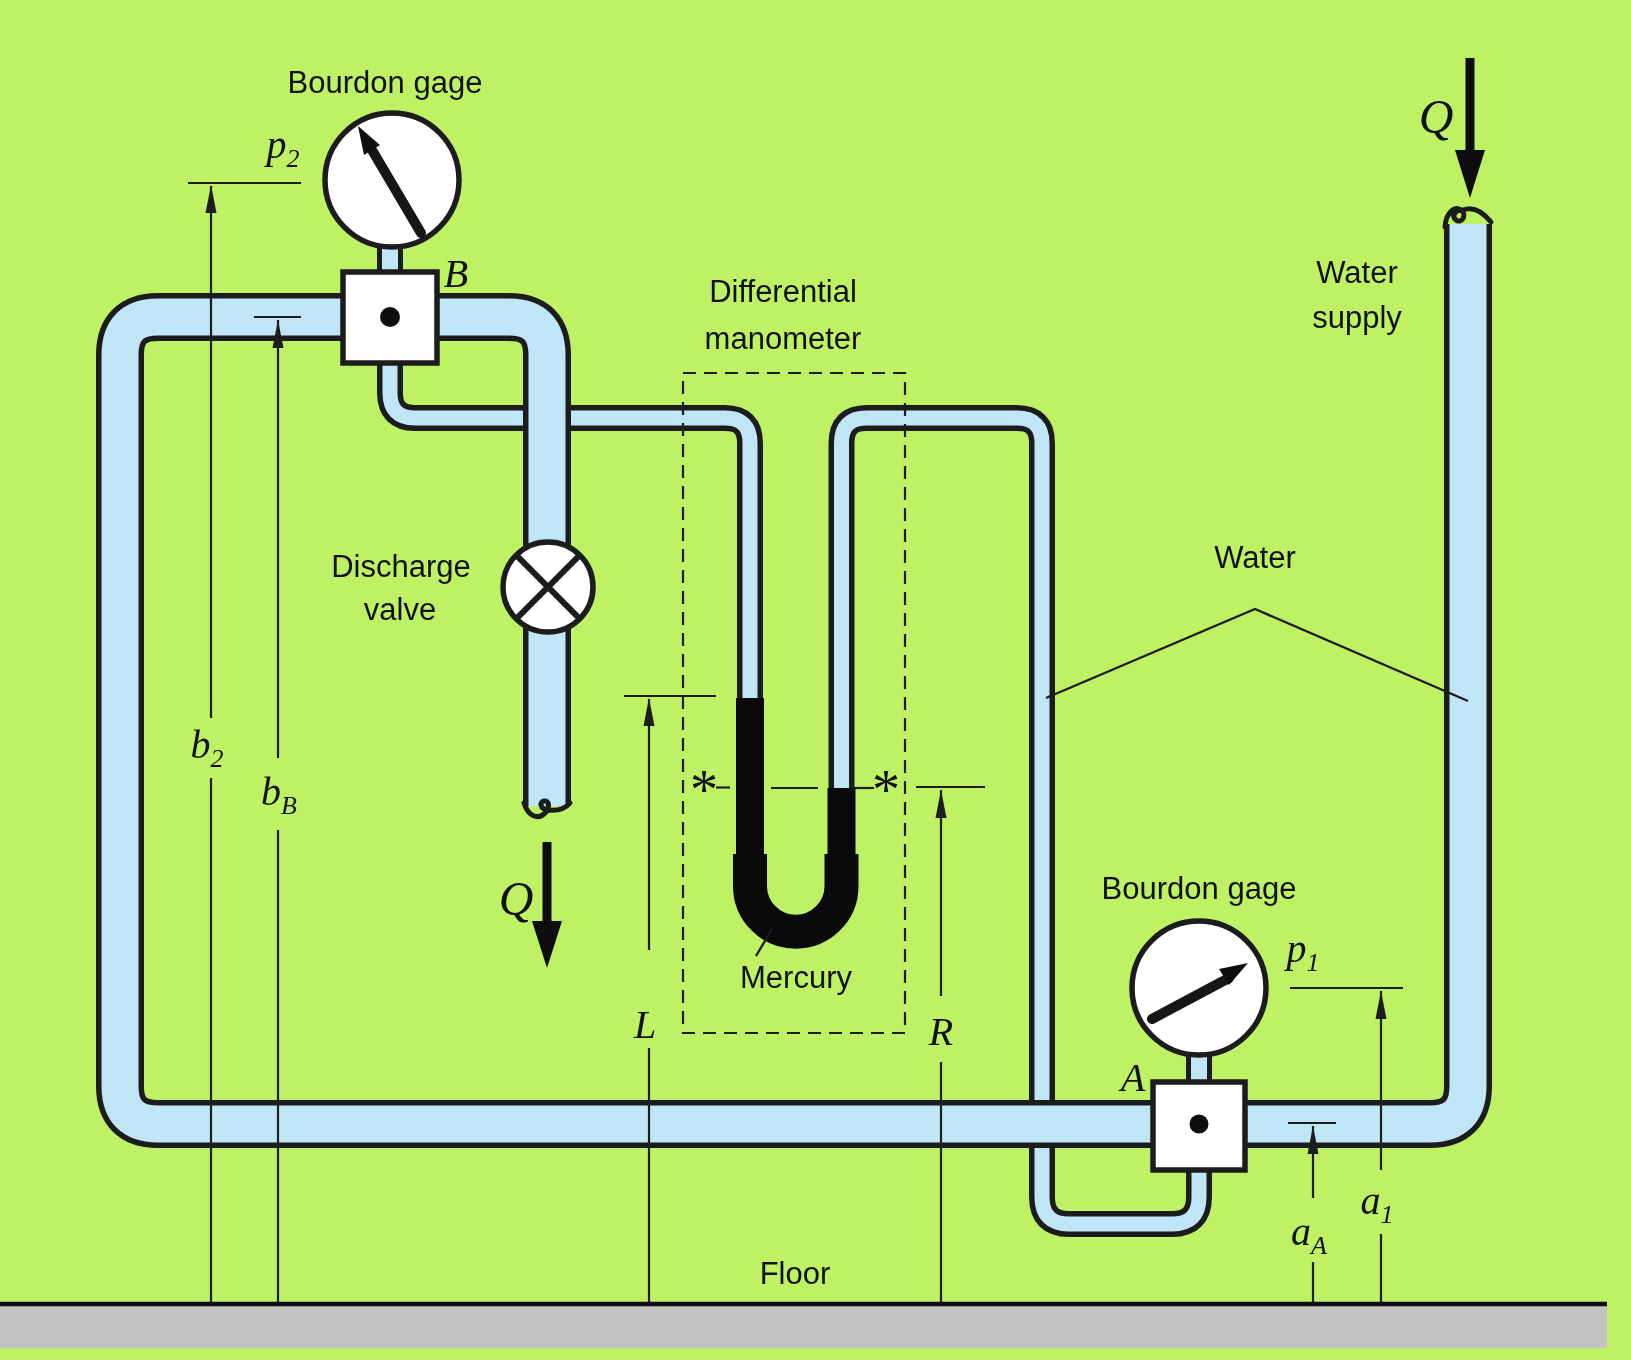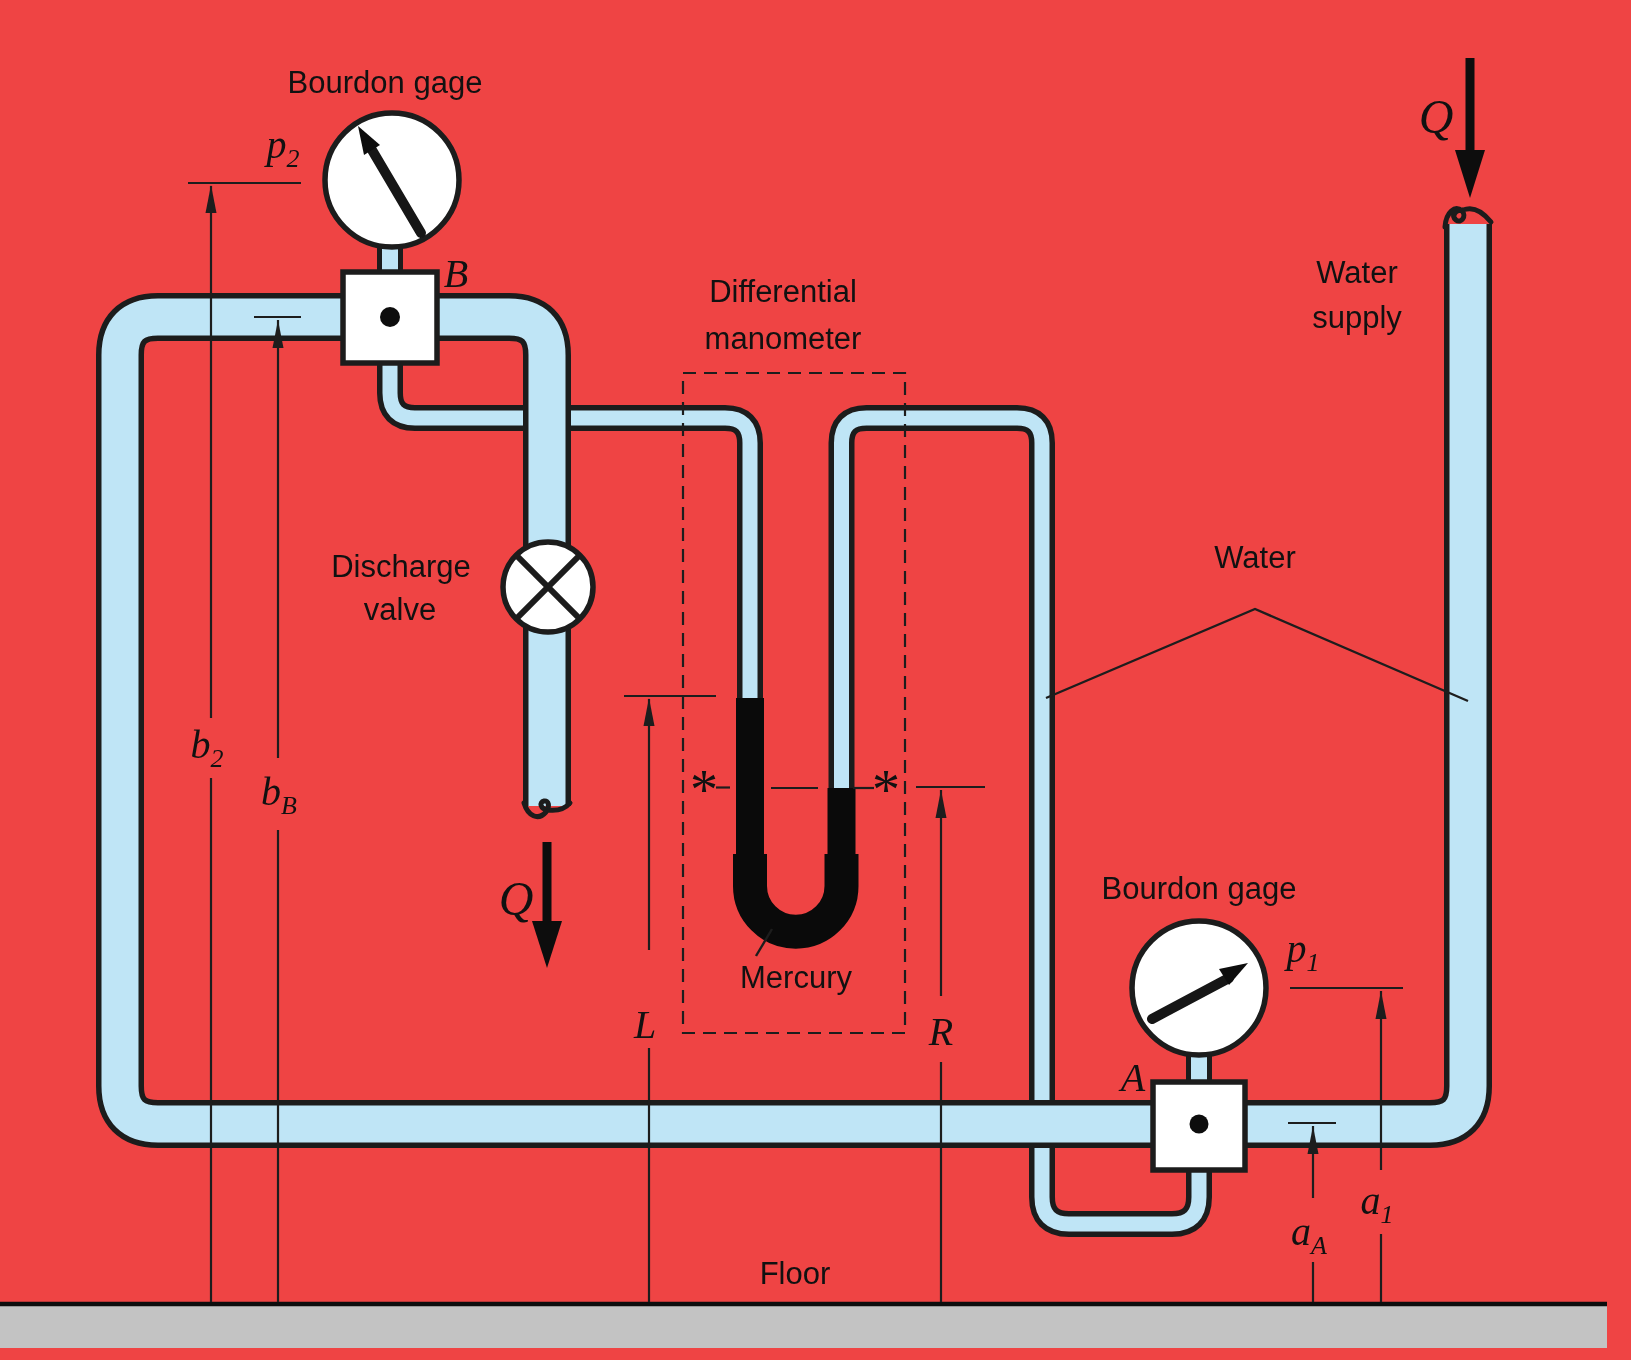--- a/index.html
+++ b/index.html
@@ -1,16 +1,16 @@
 <!DOCTYPE html>
 <html><head>
 <meta charset="utf-8">
 <style>
   html,body{margin:0;padding:0;background:#ffffff;}
-  .stage{width:1631px;height:1360px;position:relative;background:#ef4444;}
+  .stage{width:1631px;height:1360px;position:relative;background:#bef264;}
   svg{display:block;}
   .lbl{font-family:"Liberation Sans",sans-serif;font-size:31px;fill:#111;}
   .math{font-family:"Liberation Serif",serif;font-style:italic;font-size:40px;fill:#111;}
   .math .sub{font-size:26px;}
   .mathQ{font-family:"Liberation Serif",serif;font-style:italic;font-size:48px;fill:#111;}
   .ast{font-family:"Liberation Serif",serif;font-size:56px;fill:#111;}
   .pipe-outer{fill:none;stroke:#1c1c1c;stroke-width:48;}
   .pipe-inner{fill:none;stroke:#bfe5f6;stroke-width:37;}
   .tube-outer{fill:none;stroke:#1c1c1c;stroke-width:26;}
   .tube-inner{fill:none;stroke:#bfe5f6;stroke-width:15;}

